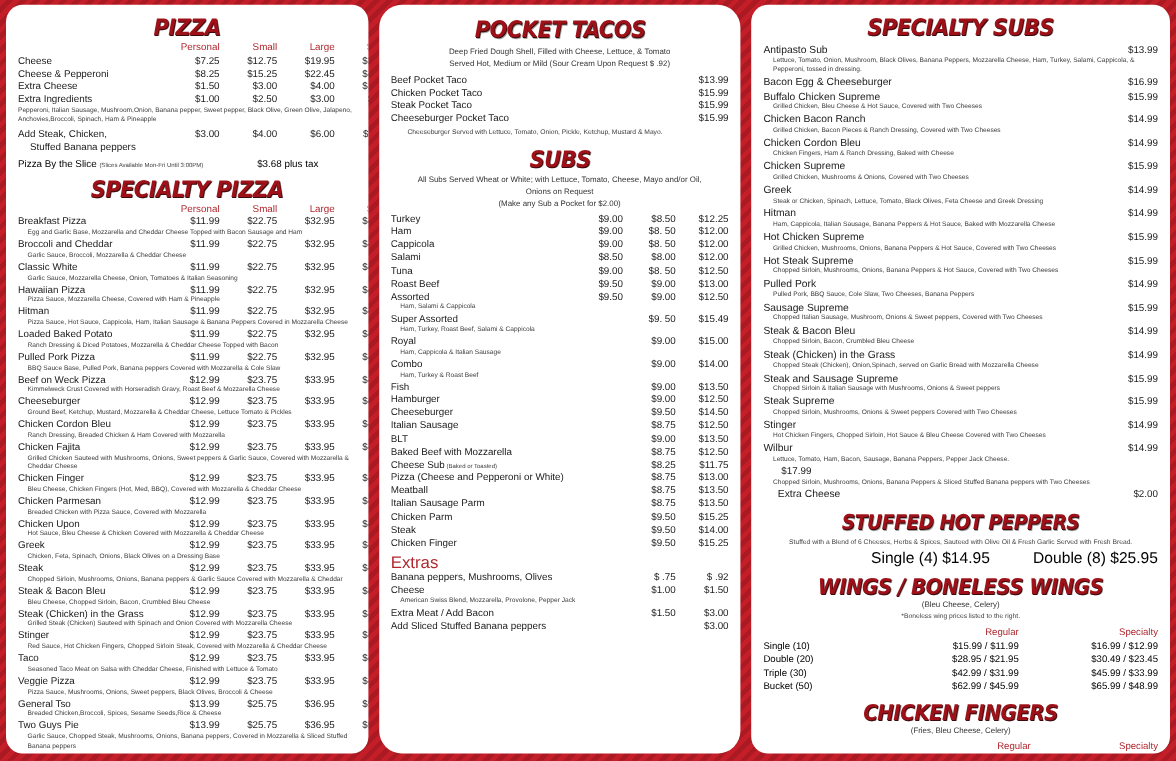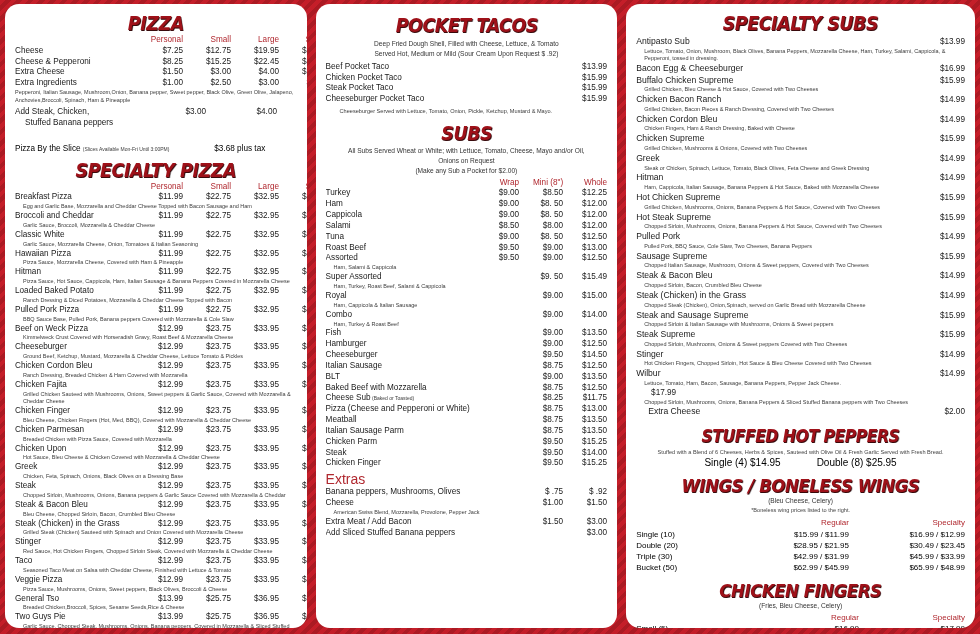--- a/index.html
+++ b/index.html
@@ -25,21 +25,21 @@
     padding: 4px 5px 6px 5px;
   }
   .card {
     background: #ffffff;
     border-radius: 14px;
     padding: 8px 10px 6px 10px;
     overflow: hidden;
     position: relative;
   }
   .card-left   { width: 318px; }
-  .card-mid    { width: 318px; }
+  .card-mid    { width: 318px; border-radius: 19px; }
   .card-right  { width: 368px; }
 
   
   .sec-head {
     text-align: center;
     font-family: "DejaVu Sans", sans-serif;
     font-weight: bold;
     font-style: italic;
     color: #9e1119;
     letter-spacing: -0.5px;
@@ -116,29 +116,29 @@
   .wgrid .hdr { color: #b0282f; }
 
   .fgrid { margin-top: 1px; font-size: 8px; }
   .fgrid .wrow { display: flex; align-items: baseline; line-height: 1.4; }
   .fgrid .wname { flex: 0 0 120px; }
   .fgrid .wreg  { flex: 1 1 auto; text-align: right; padding-right: 36px; }
   .fgrid .wspec { flex: 0 0 70px; text-align: right; }
   .fgrid .hdr { color: #b0282f; }
 
   .shp-line {
-    display: flex; justify-content: center; gap: 36px;
-    font-size: 10px; margin-top: 1px;
+    display: flex; justify-content: flex-end; gap: 36px;
+    font-size: 13px; margin-top: 1px;
   }
 
   .slice-row {
     display: flex; align-items: baseline; font-size: 8.2px; line-height: 1.35;
   }
   .slice-row .nm { flex: 0 0 168px; }
-  .slice-row .pc { flex: 1 1 auto; text-align: center; margin-top: 12px; }
+  .slice-row .pc { flex: 1 1 auto; text-align: center; }
 
   .taco-note { font-size: 5.6px; color:#3b3b3b; padding-left: 14px; margin-top: 3px; }
 </style>
 </head>
 <body>
 
 <div class="page">
 
   <div class="card card-left">
 
@@ -178,21 +178,21 @@
           <span class="nm">Extra Ingredients</span>
           <span class="pc">$1.00</span>
           <span class="pc">$2.50</span>
           <span class="pc">$3.00</span>
           <span class="pc">$7.00</span>
         </div>
       </div>
 
     <div class="desc desc-nopad">Pepperoni, Italian Sausage, Mushroom,Onion, Banana pepper, Sweet pepper, Black Olive, Green Olive, Jalapeno, Anchovies,Broccoli, Spinach, Ham &amp; Pineapple</div>
 
-    <div class="row p4" style="margin-top:3px;gap:23px;">
+    <div class="row p4" style="margin-top:3px;">
       <span class="nm">Add Steak, Chicken,</span>
       <span class="pc">$3.00</span>
       <span class="pc">$4.00</span>
       <span class="pc">$6.00</span>
       <span class="pc">$11.00</span>
     </div>
     <div class="row p4">
       <span class="nm" style="padding-left:10px;">Stuffed Banana peppers</span>
     </div>
 
@@ -424,26 +424,20 @@
         </div>
       </div>
 
     <div class="taco-note">Cheeseburger Served with Lettuce, Tomato, Onion, Pickle, Ketchup, Mustard &amp; Mayo.</div>
 
     <div class="sec-head h-subs">SUBS</div>
     <div class="sub-note">All Subs Served Wheat or White; with Lettuce, Tomato, Cheese, Mayo and/or Oil,</div>
     <div class="sub-note">Onions on Request</div>
     <div class="sub-note" style="margin-bottom:2px;">(Make any Sub a Pocket for $2.00)</div>
 
-    <div class="row p3 hdr-row">
-      <span class="nm"></span>
-      <span class="pc">Wrap</span>
-      <span class="pc">Mini (8")</span>
-      <span class="pc">Whole</span>
-    </div>
 
     <div id="subs-rows">
         <div class="row p3">
           <span class="nm">Turkey</span>
           <span class="pc">$9.00</span>
           <span class="pc">$8.50</span>
           <span class="pc">$12.25</span>
         </div>
         <div class="row p3">
           <span class="nm">Ham</span>

